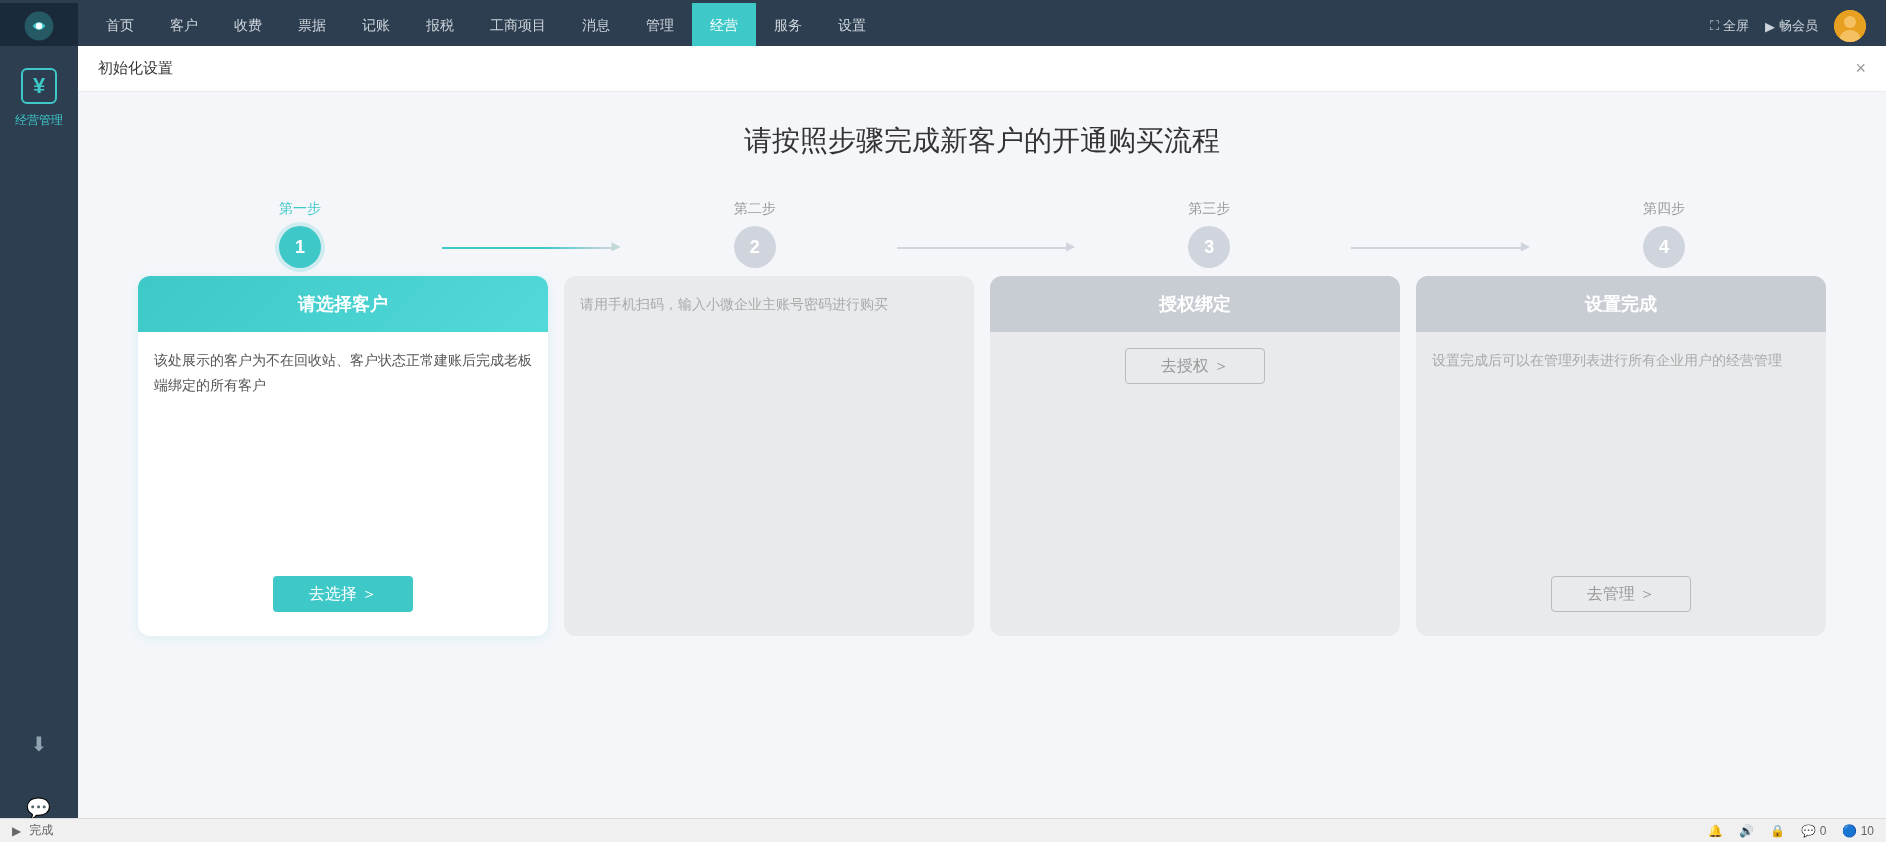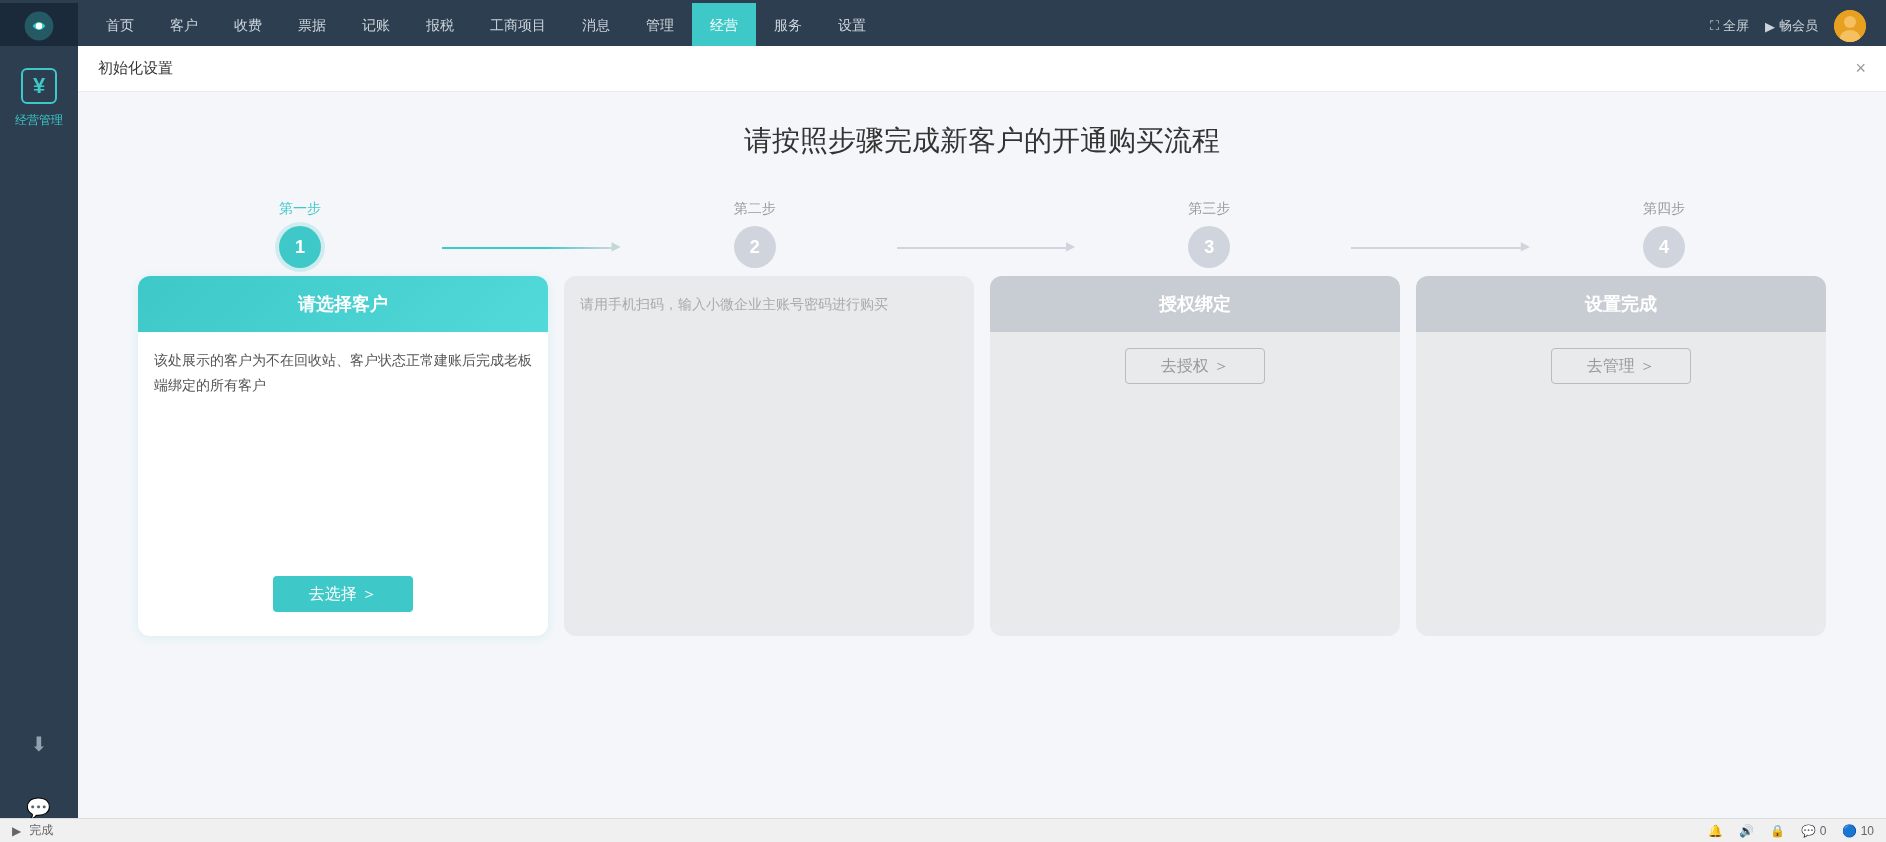--- a/index.html
+++ b/index.html
@@ -449,20 +449,21 @@
 
       <div class="step-card inactive">
         <div class="card-header-bar inactive-bg">授权绑定</div>
         <div class="card-footer">
           <button class="action-btn ghost">去授权 ＞</button>
         </div>
       </div>
 
       <div class="step-card inactive">
         <div class="card-header-bar inactive-bg">设置完成</div>
+        <div class="card-body inactive-text">设置完成后可以在管理列表进行所有企业用户的经营管理</div>
         <div class="card-footer">
           <button class="action-btn ghost">去管理 ＞</button>
         </div>
       </div>
     </div>
   </div>
 </div>
 
 <div class="status-bar">
   <span>▶</span>

